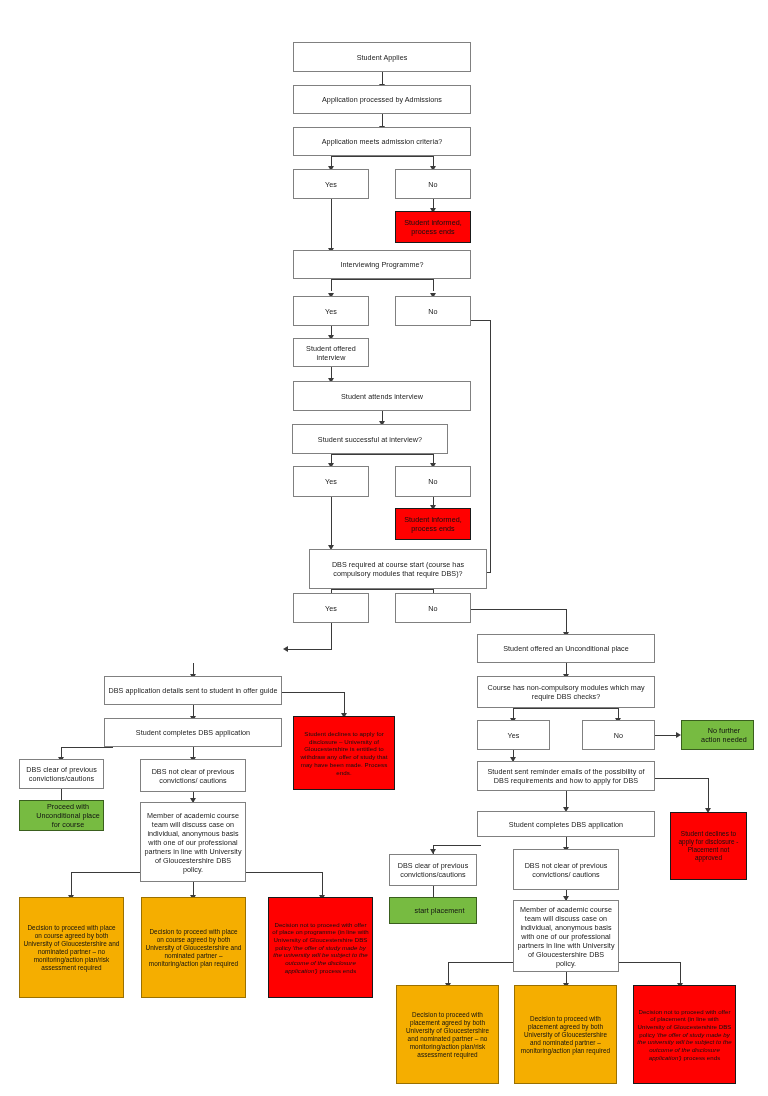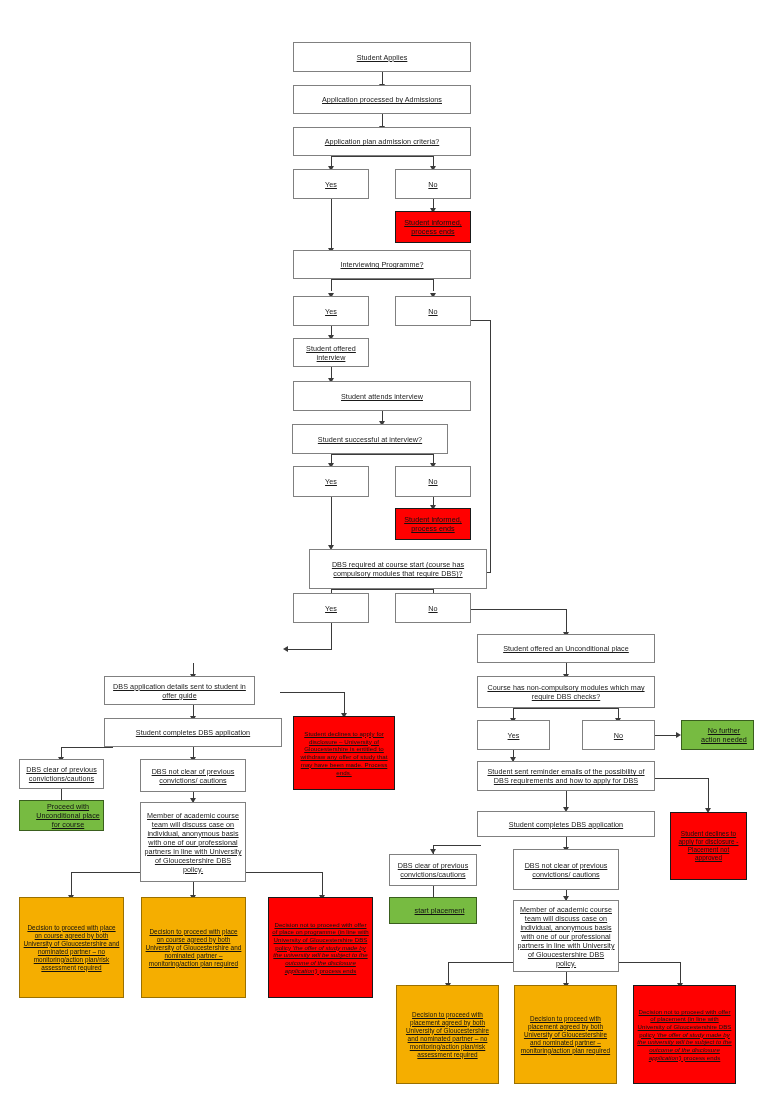--- a/index.html
+++ b/index.html
@@ -24,21 +24,20 @@
     background: #ffffff;
     color: #1a1a1a;
     display: flex;
     align-items: center;
     justify-content: center;
     text-align: center;
     line-height: 1.25;
     padding: 2px 3px;
     font-size: 7.2px;
     letter-spacing: 0.05px;
-    text-decoration: underline;
   }
   .node.red {
     background: #ff0000;
     border-color: #1a1a1a;
     color: #111111;
   }
   .node.green {
     background: #77bb41;
     border-color: #3a5f1e;
     color: #111111;
@@ -229,21 +228,21 @@
 
   <div class="node" style="left:293px; top:42px; width:178px; height:30px;">
       <span class="txt">Student Applies</span>
     </div>
 
   <div class="node" style="left:293px; top:85px; width:178px; height:29px;">
       <span class="txt">Application processed by Admissions</span>
     </div>
 
   <div class="node" style="left:293px; top:127px; width:178px; height:29px;">
-      <span class="txt">Application plan admission criteria?</span>
+      <span class="txt">Application meets admission criteria?</span>
     </div>
 
   <div class="node" style="left:293px; top:169px; width:76px; height:30px;">
       <span class="txt">Yes</span>
     </div>
   <div class="node" style="left:395px; top:169px; width:76px; height:30px;">
       <span class="txt">No</span>
     </div>
 
   <div class="node red" style="left:395px; top:211px; width:76px; height:32px;">
@@ -289,21 +288,21 @@
     </div>
 
   <div class="node" style="left:293px; top:593px; width:76px; height:30px;">
       <span class="txt">Yes</span>
     </div>
   <div class="node" style="left:395px; top:593px; width:76px; height:30px;">
       <span class="txt">No</span>
     </div>
 
 
-  <div class="node" style="left:104px; top:676px; width:151px; height:29px;">
+  <div class="node" style="left:104px; top:676px; width:178px; height:29px;">
       <span class="txt">DBS application details sent to student in offer guide</span>
     </div>
 
   <div class="node" style="left:104px; top:718px; width:178px; height:29px;">
       <span class="txt">Student completes DBS application</span>
     </div>
 
   <div class="node red" style="left:293px; top:716px; width:102px; height:74px; font-size:6.2px;">
       <span class="txt">Student declines to apply for disclosure – University of Gloucestershire is entitled to withdraw any offer of study that may have been made. Process ends.</span>
     </div>

